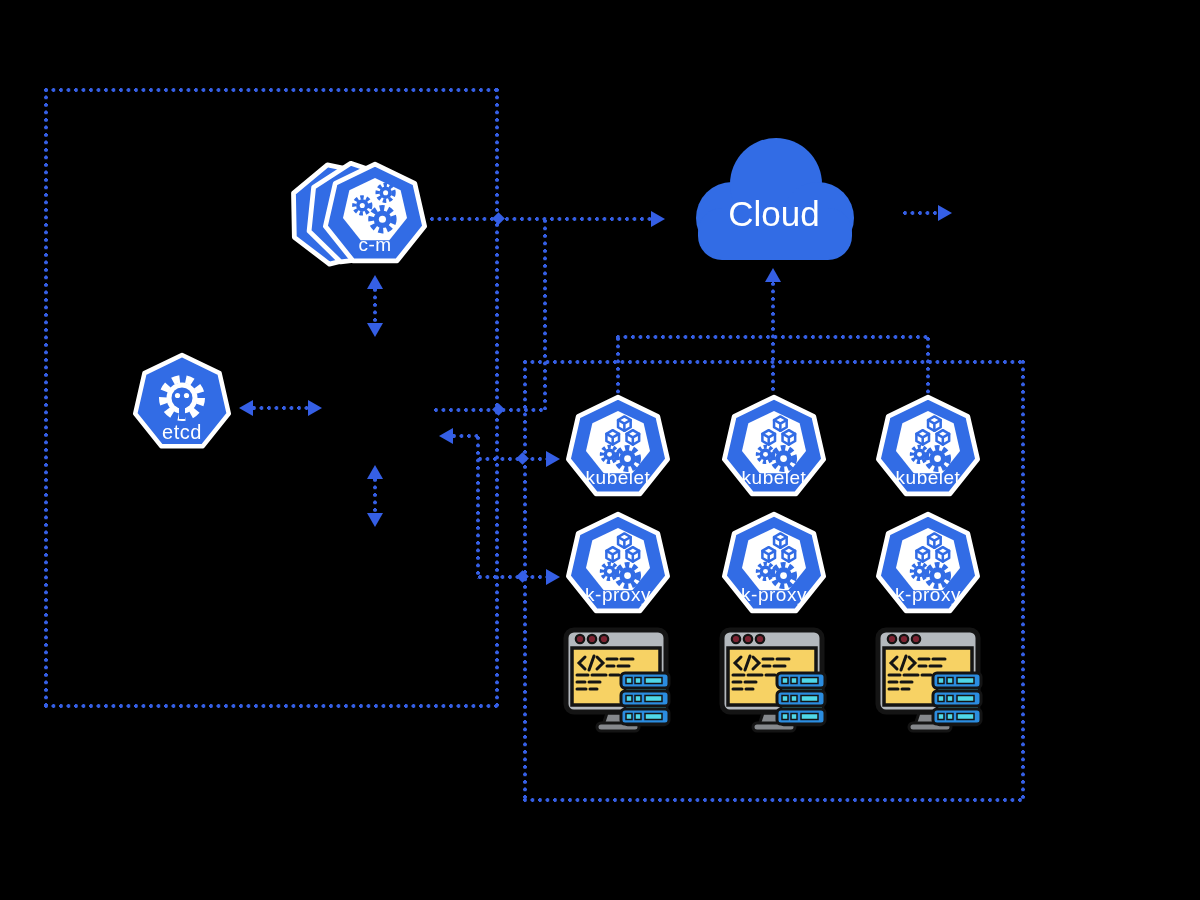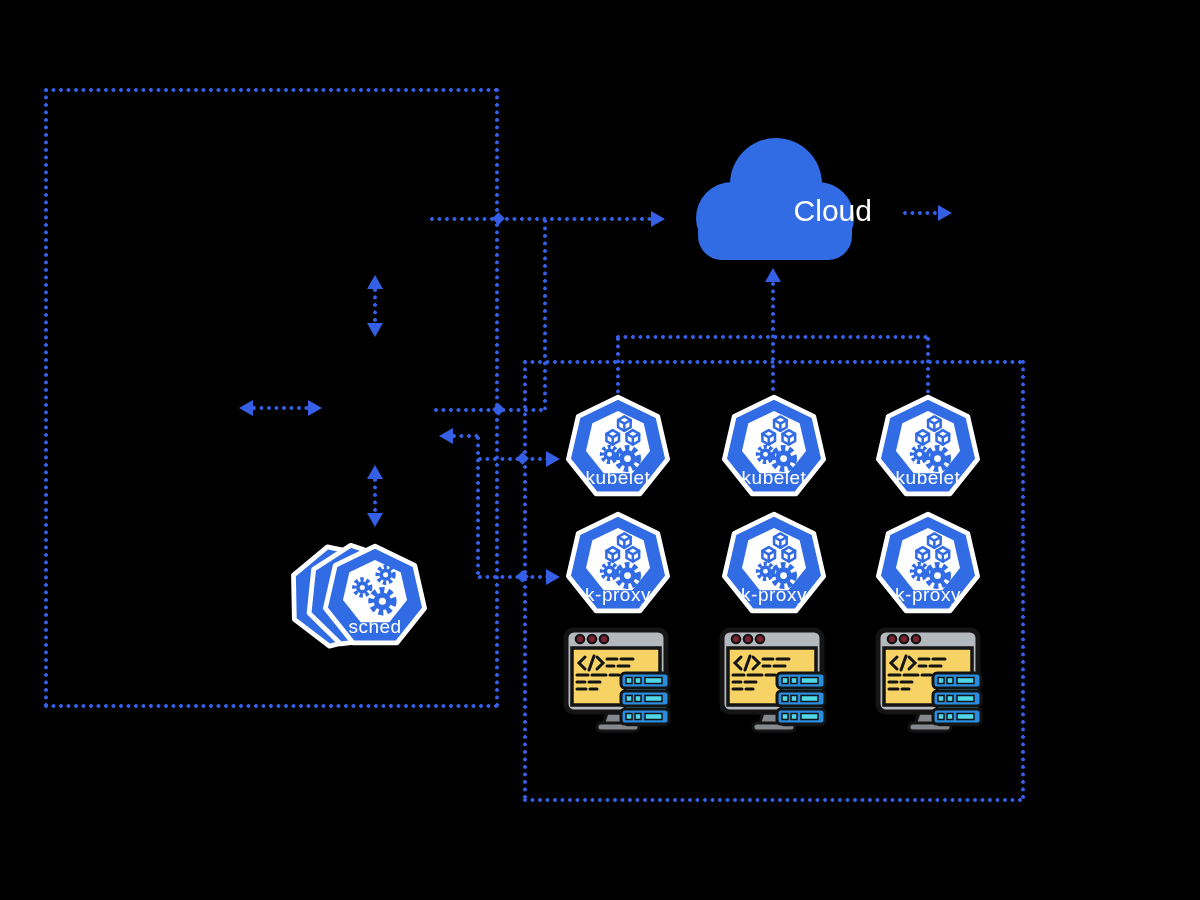--- a/index.html
+++ b/index.html
@@ -48,21 +48,21 @@
   .gbody{fill:var(--accent);}
   .ghole{fill:#ffffff;}
   .cube-ln{fill:none;stroke:var(--accent);stroke-width:2.8;stroke-linejoin:round;stroke-linecap:round;}
   .hepta-label{
     position:absolute;left:0;right:0;top:72px;text-align:center;
     color:#ffffff;font-size:19px;letter-spacing:.5px;
   }
   .hepta-node.small .hepta-label{top:68px;font-size:20px;}
   .cloud-shape{fill:var(--accent);}
   .cloud-label{
-    position:absolute;text-align:right;color:#ffffff;font-size:30px;
+    position:absolute;text-align:center;color:#ffffff;font-size:35px;
   }
   
   .etcd-teeth{fill:none;stroke:#ffffff;stroke-width:8;stroke-dasharray:7 6.27;}
   .etcd-body{fill:#ffffff;}
   .etcd-face{fill:var(--accent);}
   .etcd-eye{fill:#ffffff;}
   
   .mon{position:absolute;width:110px;height:106px;}
   .mon svg{width:100%;height:100%;}
   .stand{fill:#85888c;stroke:#141414;stroke-width:3;}
@@ -201,33 +201,47 @@
   <div style="position:absolute;left:676px;top:132px;width:196px;height:132px;">
     <svg viewBox="0 0 196 132">
       <circle class="cloud-shape" cx="56" cy="86" r="36"></circle>
       <circle class="cloud-shape" cx="100" cy="52" r="46"></circle>
       <circle class="cloud-shape" cx="142" cy="86" r="36"></circle>
       <rect class="cloud-shape" x="22" y="76" width="154" height="52" rx="24"></rect>
     </svg>
   </div>
   <div class="cloud-label" style="left:676px;top:194px;width:196px;">Cloud</div>
 
-
-
-
-  <div class="hepta-node" style="left:322px;top:544px;">
+  <div class="hepta-node" style="left:322px;top:162px;">
     <svg viewBox="0 0 100 100">
       <use href="#hepta-shape" transform="translate(-23,3) rotate(-14 30 90)"></use>
       <use href="#hepta-shape" transform="translate(-12,1) rotate(-7 30 90)"></use>
       <use href="#hepta-shape"></use>
       <use href="#hepta-inner-shape"></use>
       <use href="#gears3"></use>
     </svg>
-    <div class="hepta-label">sched</div>
-  </div>
+    <div class="hepta-label">c-m</div>
+  </div>
+
+  <div class="hepta-node small" style="left:132px;top:353px;">
+    <svg viewBox="0 0 100 100">
+      <use href="#hepta-shape"></use>
+      <g>
+        <circle class="etcd-teeth" cx="50" cy="45" r="19"></circle>
+        <circle class="etcd-body" cx="50" cy="45" r="15.5"></circle>
+        <circle class="etcd-face" cx="50" cy="45" r="10.5"></circle>
+        <rect class="etcd-face" x="47" y="52" width="6" height="14"></rect>
+        <circle class="etcd-eye" cx="45.5" cy="42.5" r="2.6"></circle>
+        <circle class="etcd-eye" cx="54.5" cy="42.5" r="2.6"></circle>
+      </g>
+    </svg>
+    <div class="hepta-label">etcd</div>
+  </div>
+
+
 
   <div class="hepta-node" style="left:565px;top:395px;">
     <svg viewBox="0 0 100 100">
       <use href="#hepta-shape"></use>
         <use href="#hepta-inner-shape"></use>
       <use href="#cubes-gears"></use>
     </svg>
     <div class="hepta-label">kubelet</div>
   </div>
   <div class="hepta-node" style="left:721px;top:395px;">

